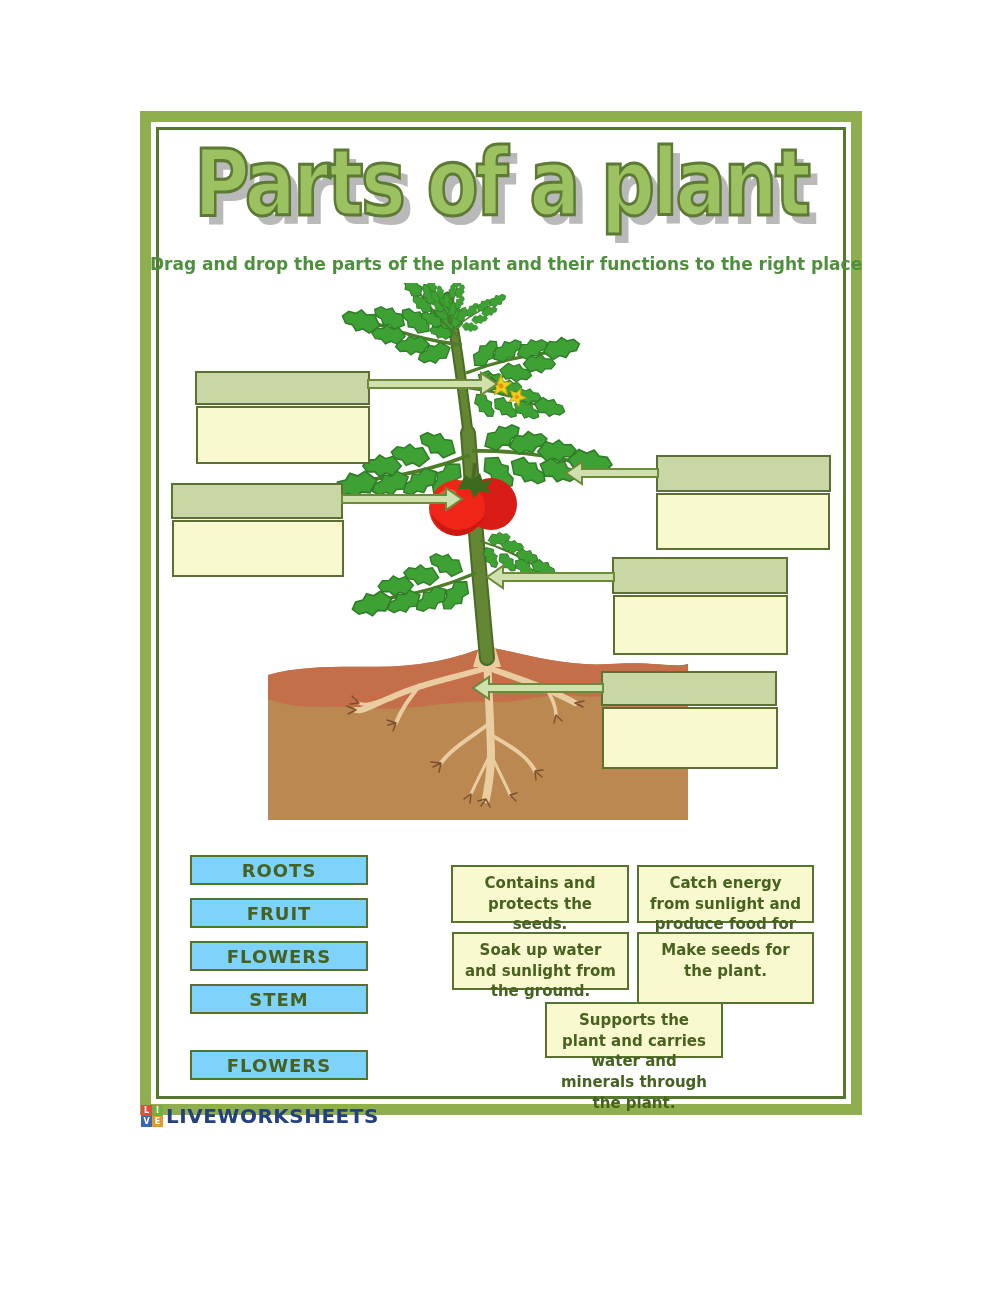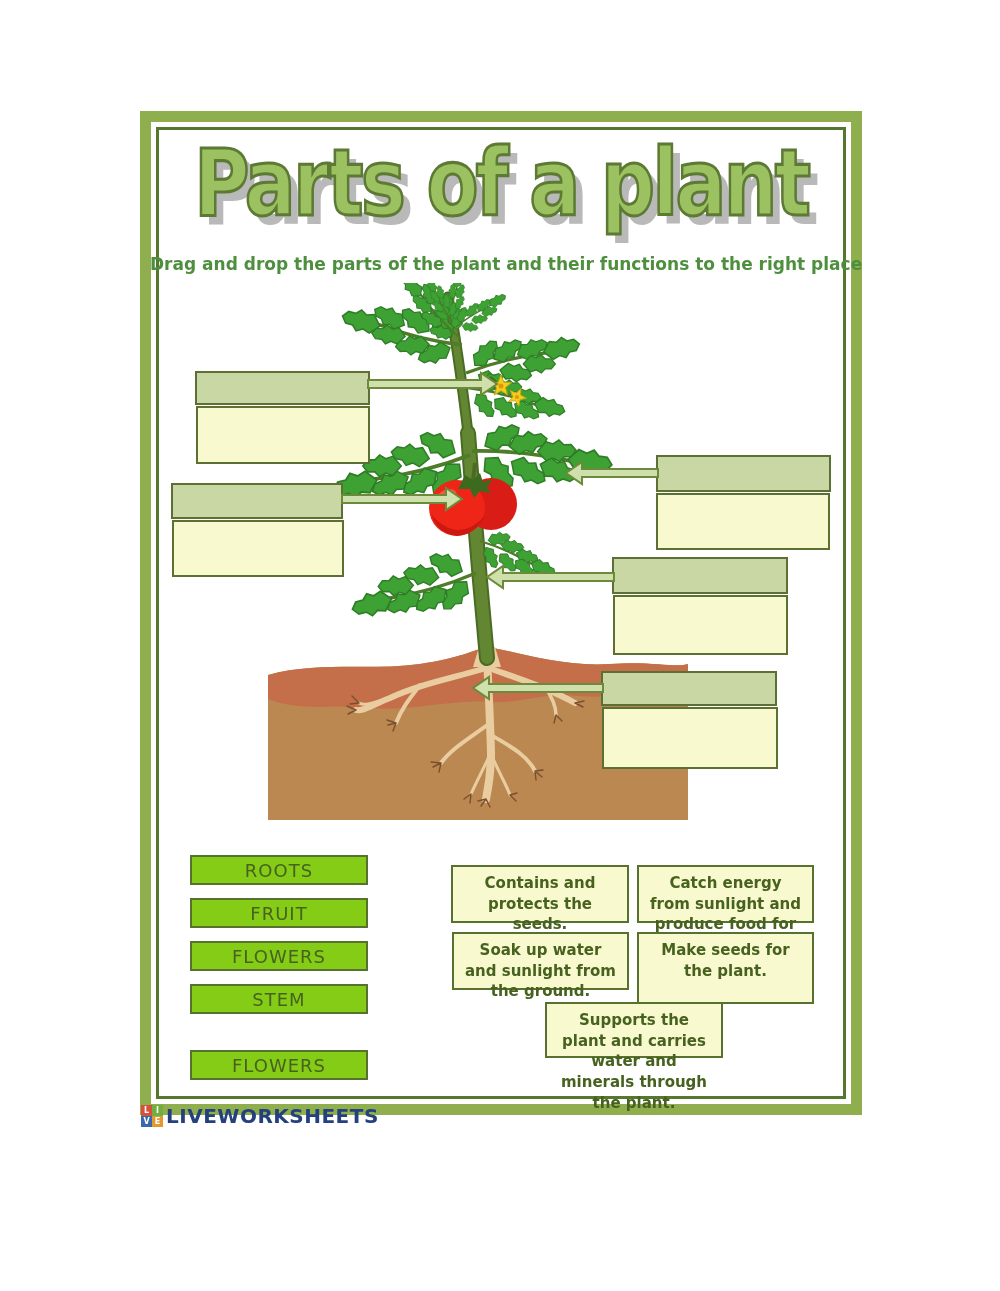--- a/index.html
+++ b/index.html
@@ -34,23 +34,23 @@
   
   .zone-part{
     position:absolute;background:#c9d7a4;border:2px solid #5c7034;box-sizing:border-box;
   }
   .zone-func{
     position:absolute;background:#f9f9cf;border:2px solid #5c7034;box-sizing:border-box;
   }
   
   .bank-item{
     position:absolute;left:190px;width:178px;height:30px;box-sizing:border-box;
-    background:#84cc16;border:2px solid #57712f;
+    background:#7dd3fc;border:2px solid #57712f;
     display:flex;align-items:center;justify-content:center;
-    font-size:18px;font-weight:normal;color:#47611f;letter-spacing:1px;
+    font-size:18px;font-weight:bold;color:#47611f;letter-spacing:1px;
   }
   
   .func-card{
     position:absolute;box-sizing:border-box;
     background:#f9f9cf;border:2px solid #57712f;
     display:flex;align-items:flex-start;justify-content:center;text-align:center;
     font-size:15px;font-weight:bold;color:#47611f;line-height:1.38;
     padding:6px 8px 13px 8px;
     margin-top:13px;
   }

